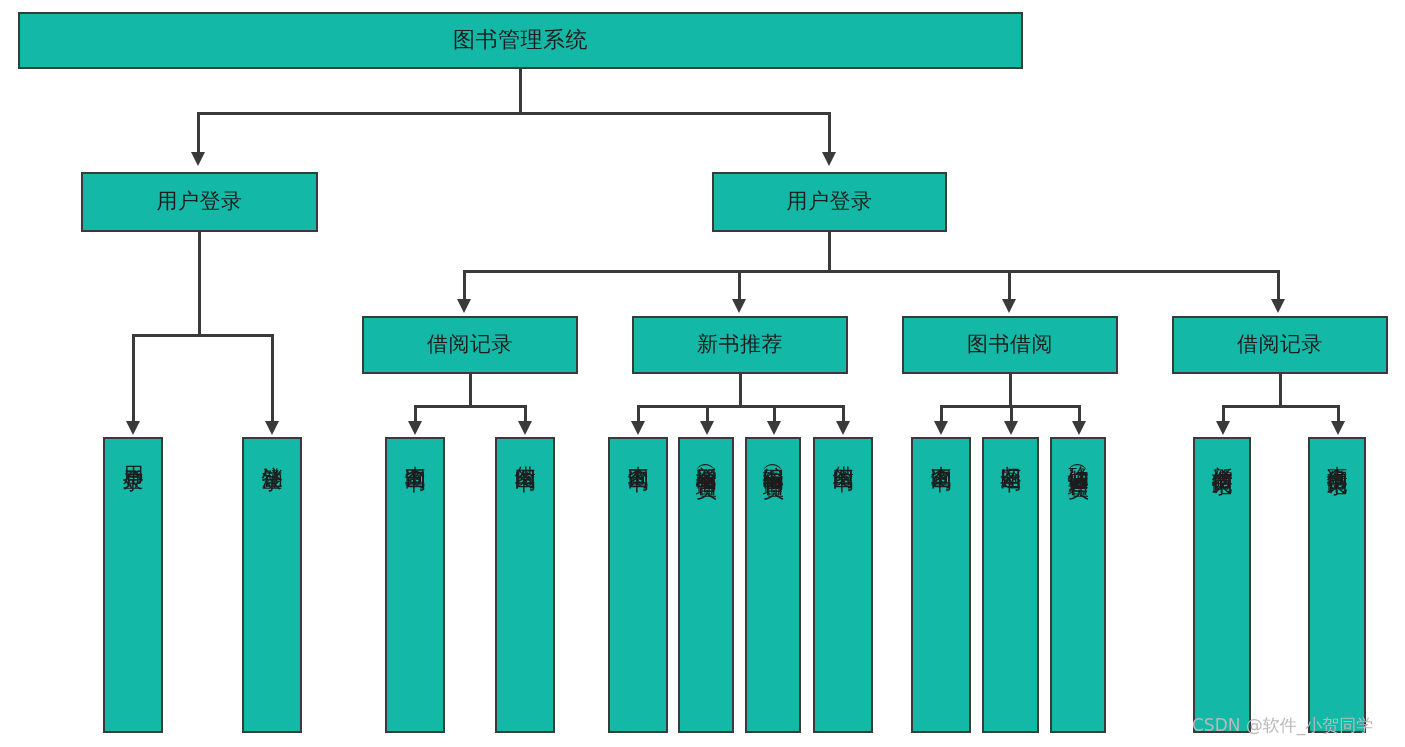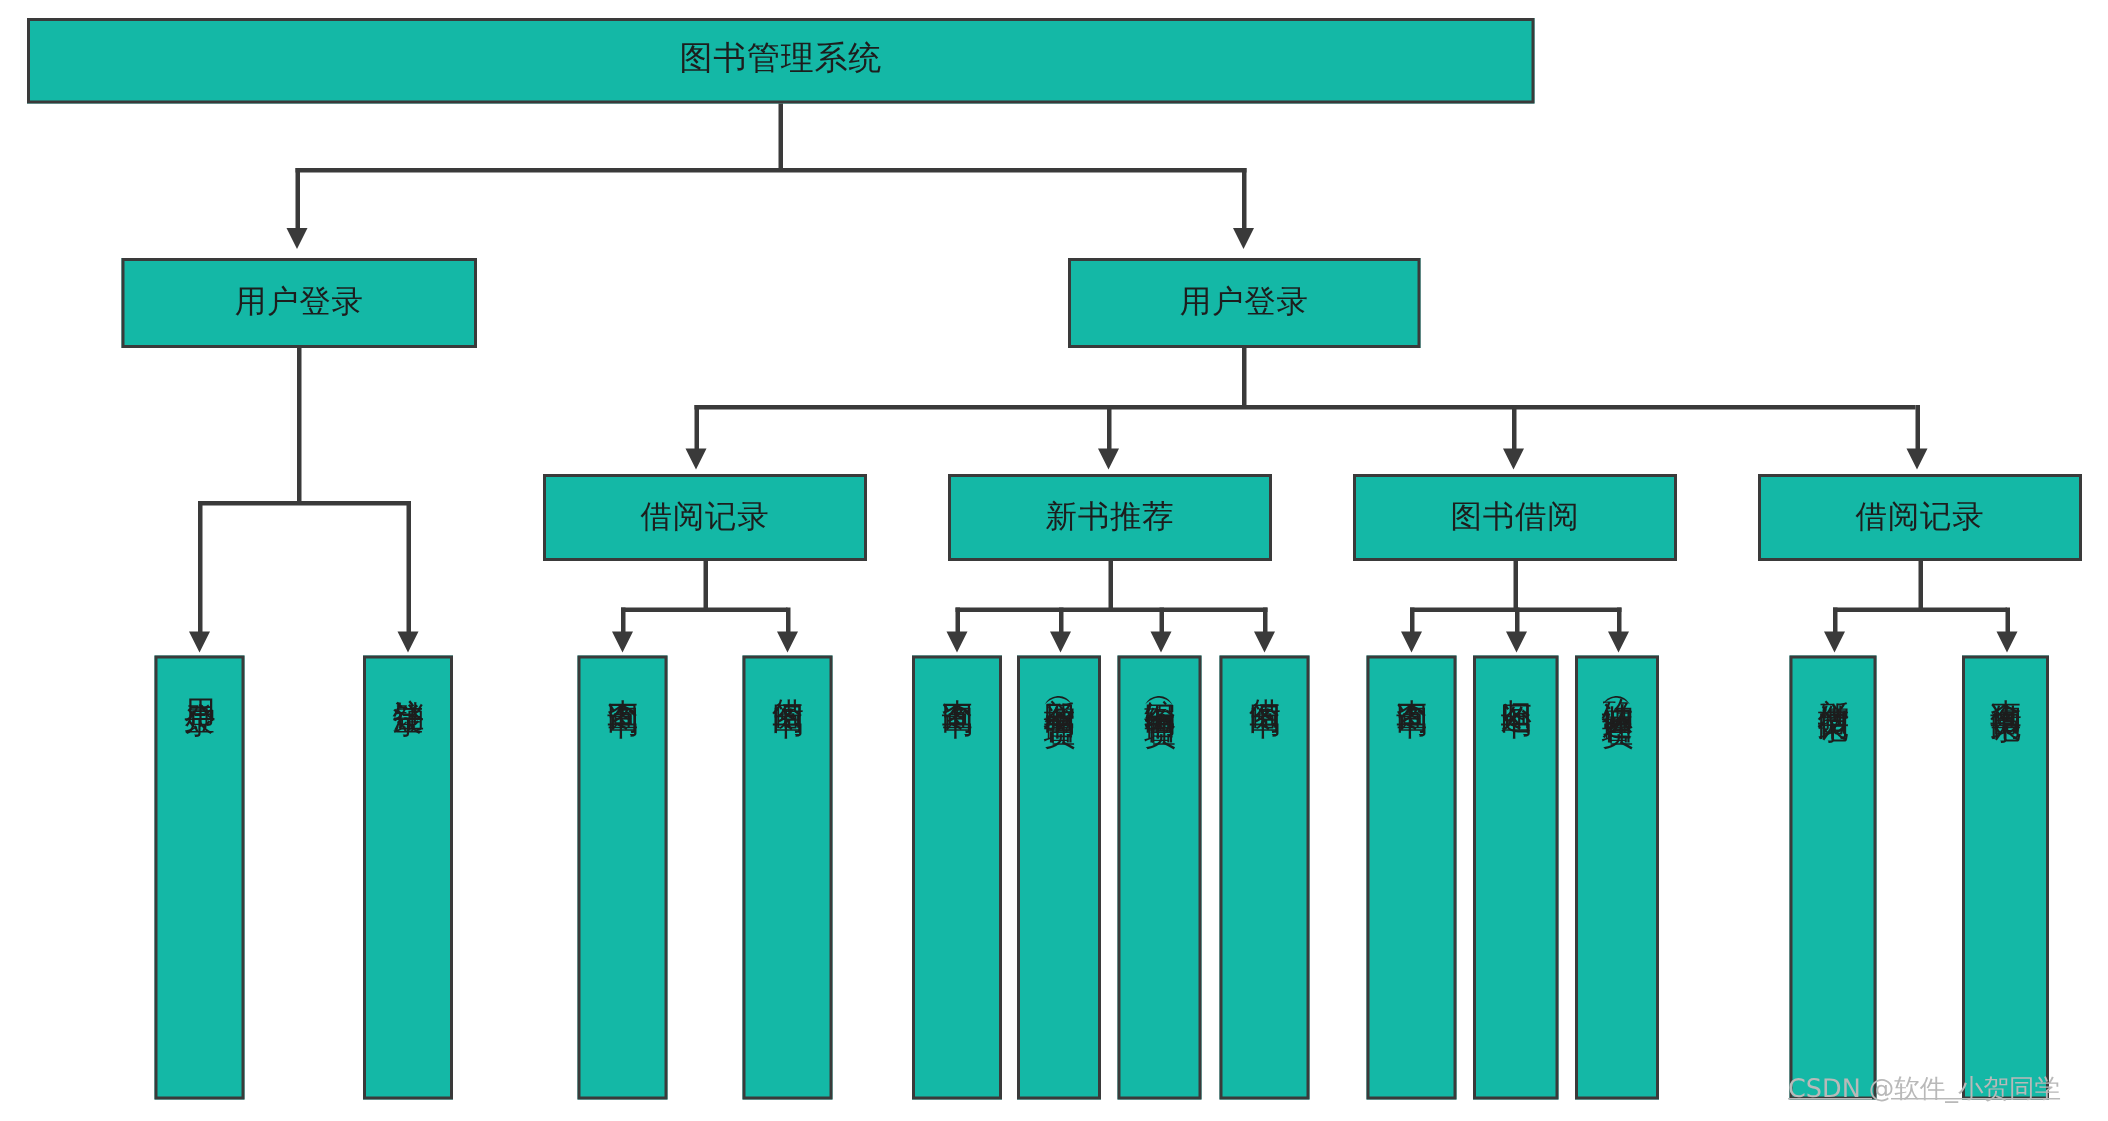--- a/index.html
+++ b/index.html
@@ -65,21 +65,20 @@
     border-top:14px solid #3a3a3a;
   }
   
   #watermark{
     position:absolute;
     color:#b9b9b9;
     font-size:17px;
     white-space:nowrap;
     user-select:none;
     font-family:"DejaVu Sans","Liberation Sans",sans-serif;
-    text-decoration:underline;
   }
 </style>
 </head>
 <body>
 
 <div id="canvas">
 
   <div class="node horiz root" style="left:18px; top:12px; width:1005px; height:57px;">
     <span class="label">图书管理系统</span>
   </div>

